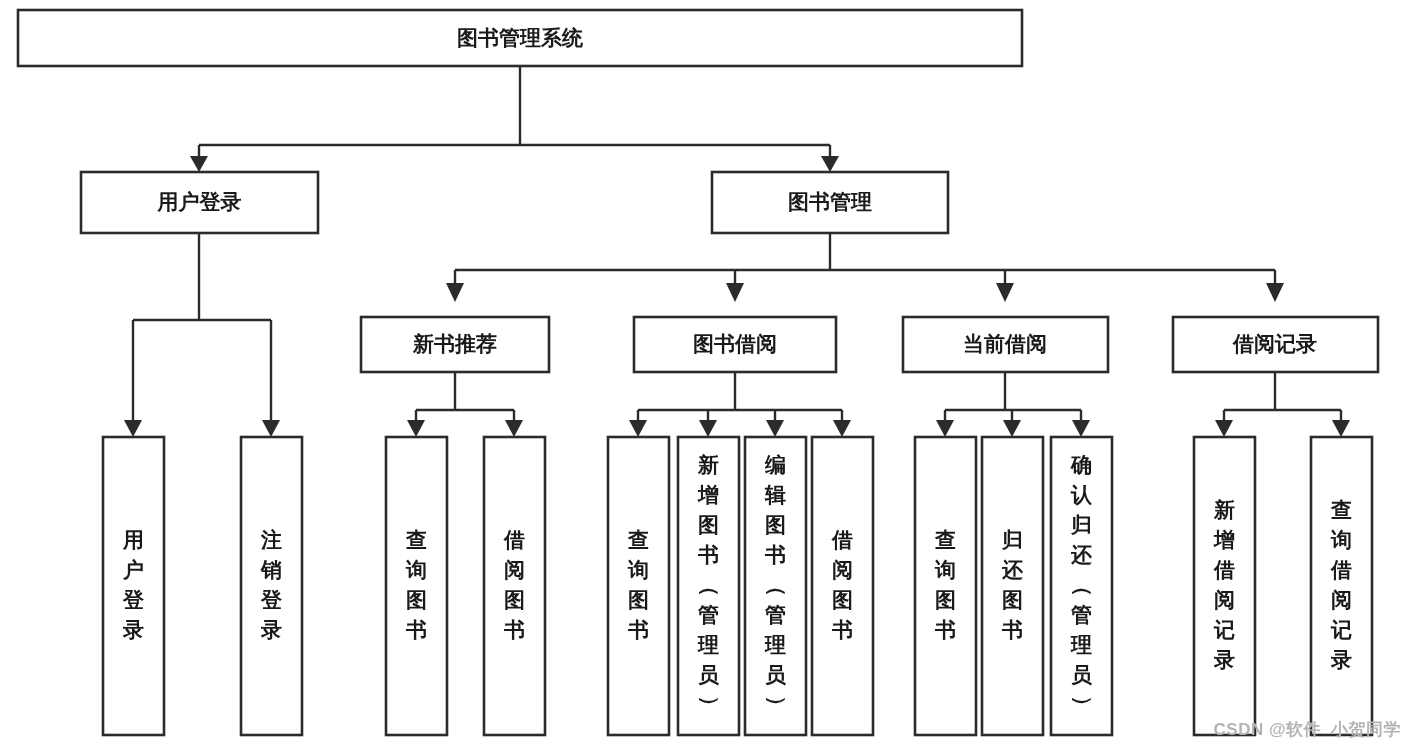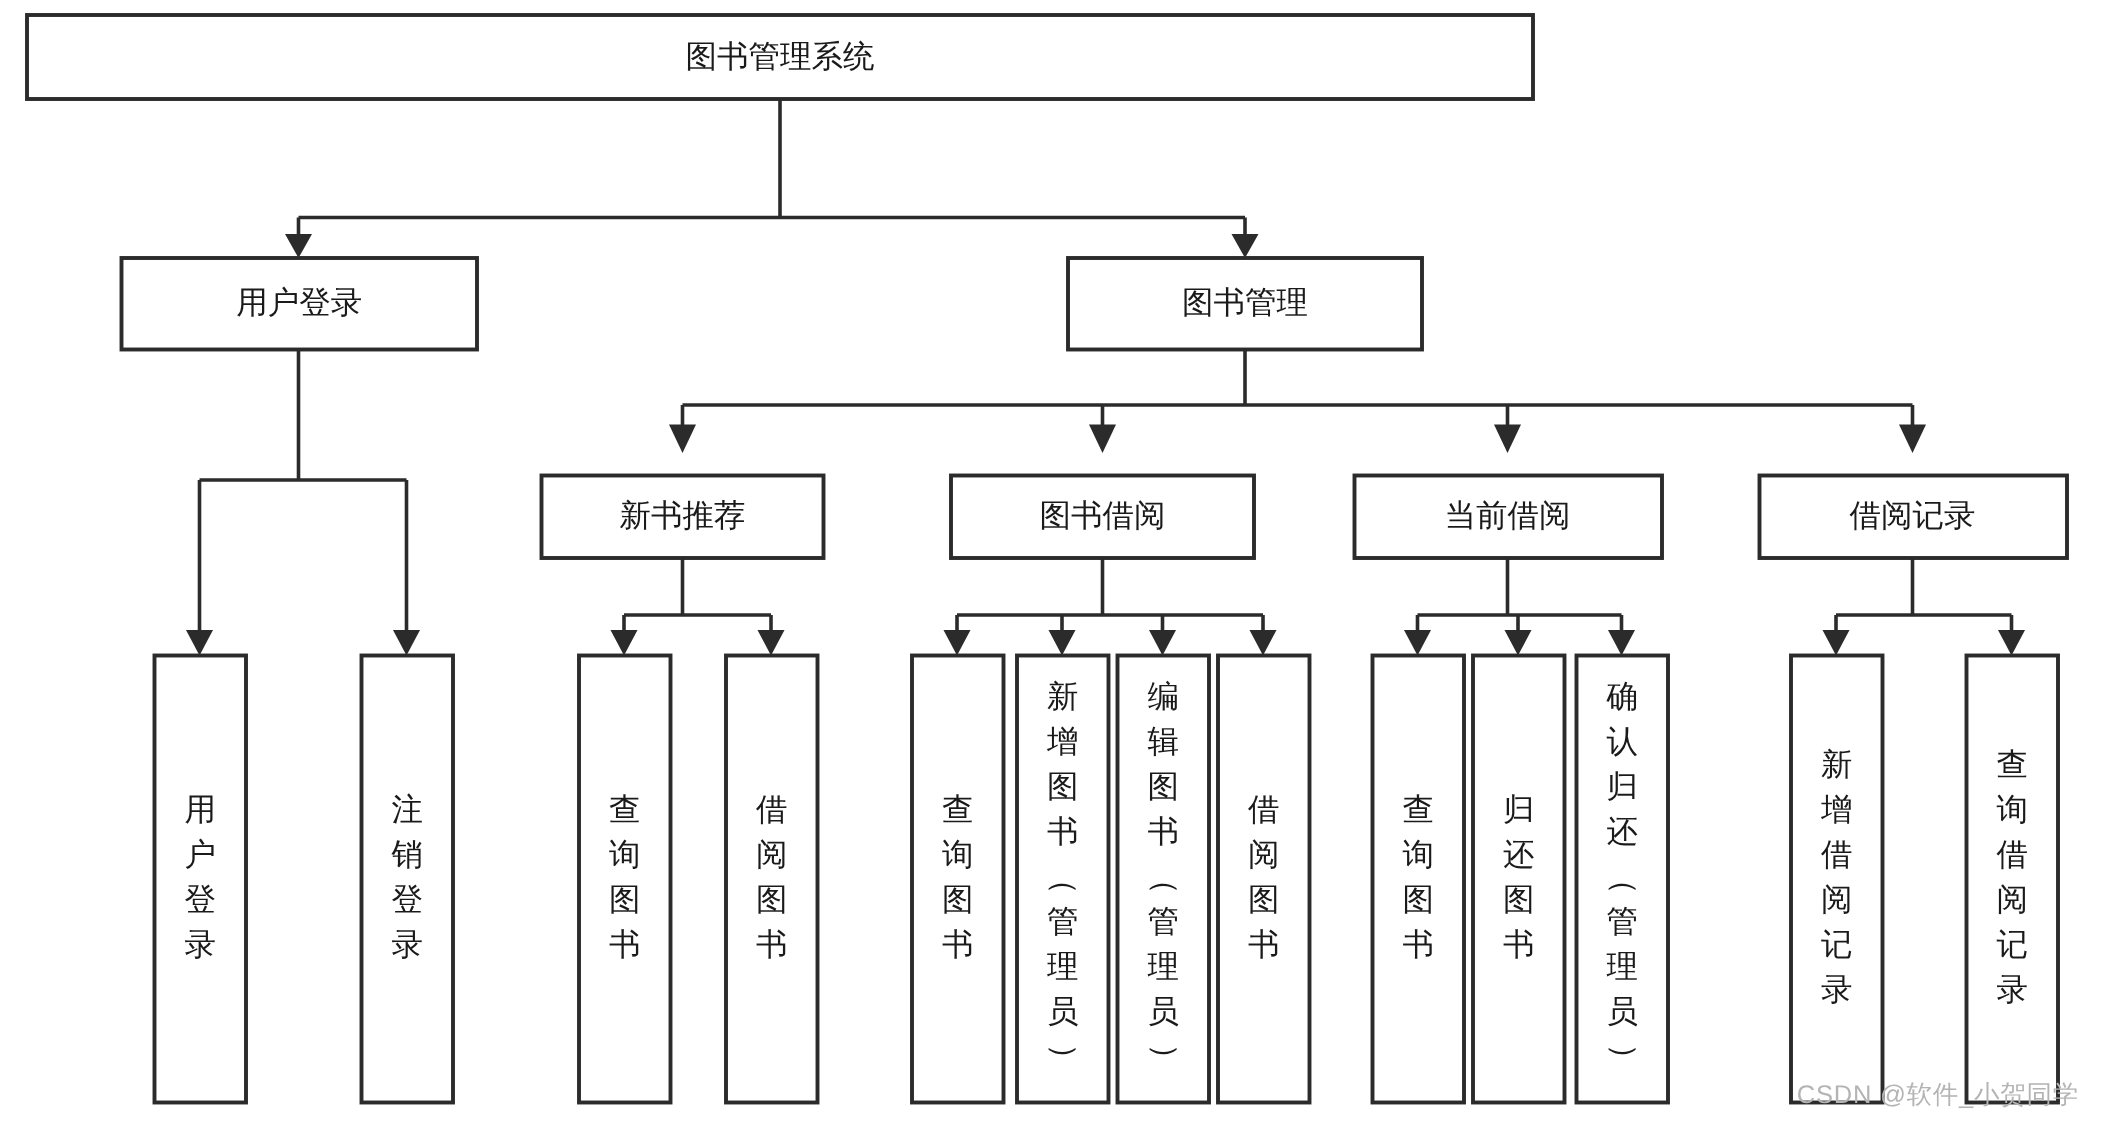--- a/index.html
+++ b/index.html
@@ -11,20 +11,21 @@
     width: 1405px;
     height: 747px;
     font-family: "Liberation Sans", "DejaVu Sans", sans-serif;
     overflow: hidden;
     position: relative;
   }
   #diagram-root {
     position: relative;
     width: 1405px;
     height: 747px;
+    font-weight: bold;
   }
   svg.flow {
     position: absolute;
     top: 0;
     left: 0;
     width: 1405px;
     height: 747px;
   }
   .node-box {
     fill: #ffffff;
@@ -49,21 +50,21 @@
     dominant-baseline: middle;
   }
   .node-label-v {
     fill: #1a1a1a;
     font-family: "Liberation Sans", "DejaVu Sans", sans-serif;
     font-size: 21px;
     text-anchor: middle;
   }
   .watermark {
     position: absolute;
-    right: 19px;
+    right: 4px;
     bottom: 6px;
     font-family: "Liberation Sans", "DejaVu Sans", sans-serif;
     font-size: 17px;
     color: #b4b4b4;
     letter-spacing: 0.5px;
     white-space: nowrap;
     user-select: none;
     margin-top: 27px;
   }
 </style>

